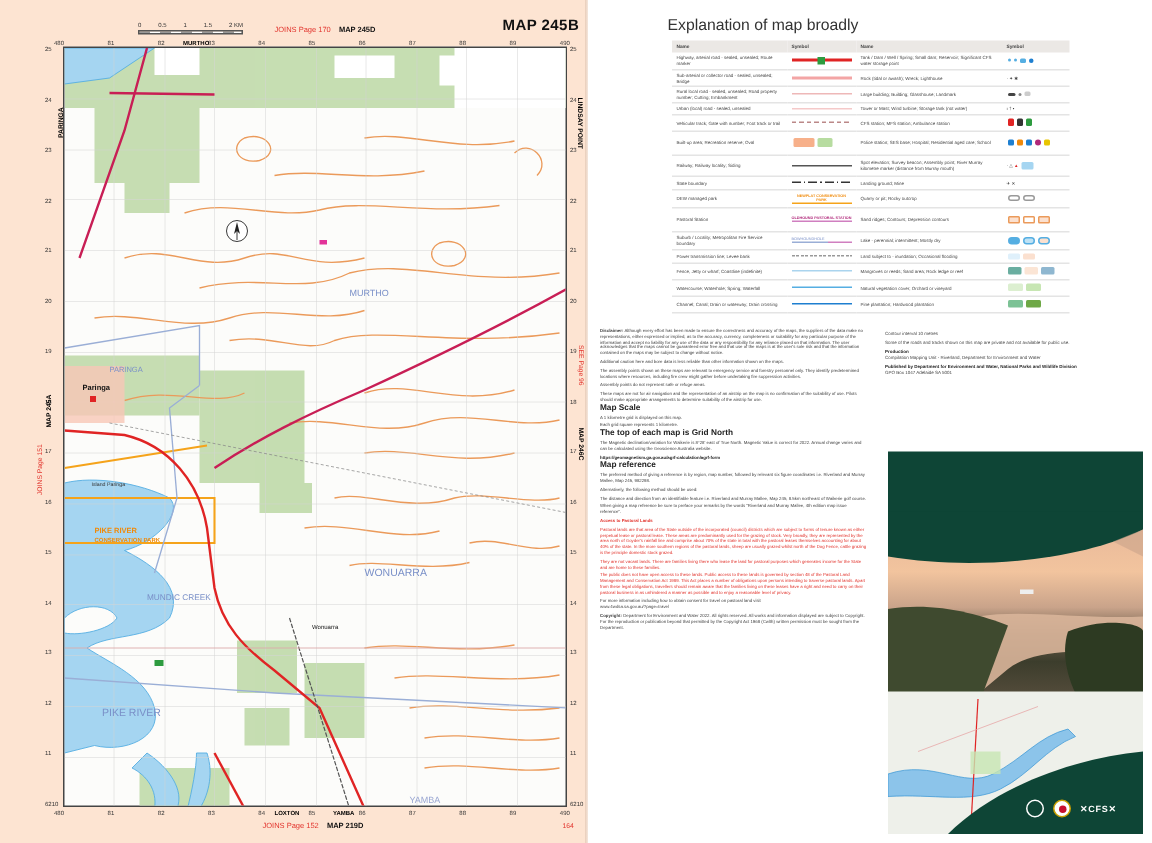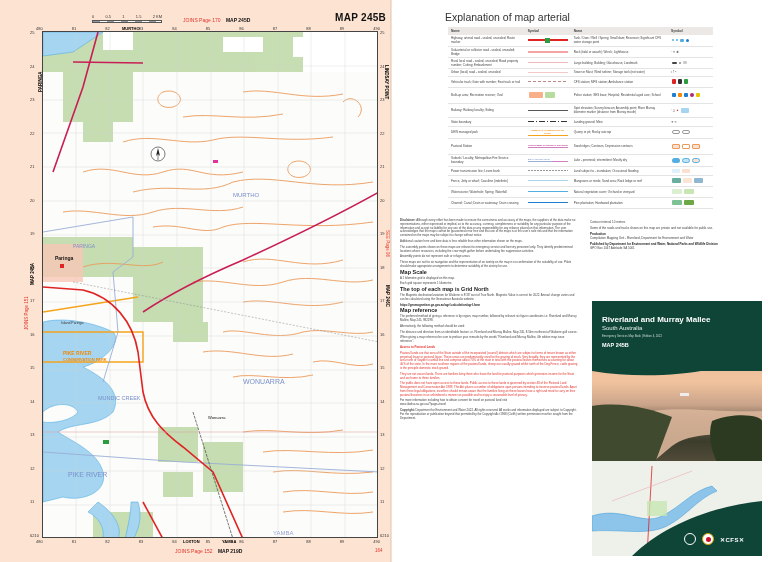--- a/index.html
+++ b/index.html
@@ -310,21 +310,21 @@
     <span class="ref-red">JOINS Page 152</span>
     <span class="ref-black">MAP 219D</span>
   </div>
   <div class="page-num">164</div>
 </div>
 
 <div class="spine"></div>
 
 <div class="page-right"></div>
 
-<div class="legend-title">Explanation of map arterial</div>
+<div class="legend-title">Explanation of map broadly</div>
 
 <table class="legend-table">
   <thead>
     <tr>
       <th>Name</th>
       <th>Symbol</th>
       <th>Name</th>
       <th>Symbol</th>
     </tr>
   </thead>
@@ -510,26 +510,20 @@
       <rect x="55" y="40" width="20" height="15" fill="#c7e6b3" opacity="0.8"></rect>
     </svg>
   </div>
   <svg class="cover-foot" width="170" height="65" viewBox="0 0 170 65">
     <path d="M40,65 C70,35 120,15 170,10 L170,65 Z" fill="#0e4536"></path>
   </svg>
   <svg style="position:absolute;left:0;top:40px" width="170" height="40" viewBox="0 0 170 40">
     <path d="M0,0 L170,0 L170,12 C130,32 60,40 0,30 Z" fill="#0e4536"></path>
     <path d="M150,20 L170,12 L170,30 Z" fill="#c9a38a" opacity="0.6"></path>
   </svg>
-  <div class="cover-head">
-    <div class="t1">Riverland and Murray Mallee</div>
-    <div class="t2">South Australia</div>
-    <div class="t3">Emergency Services Map Book | Edition 4, 2022</div>
-    <div class="t4">MAP 245B</div>
-  </div>
   <div class="logos">
     <div class="logo-circ" style="border-color:#fff;background:transparent"></div>
     <div class="logo-circ" style="background:#fff;border-color:#c9a000;position:relative">
         <span style="position:absolute;left:3px;top:3px;width:5px;height:5px;background:#c8102e;border-radius:50%"></span>
       </div>
     <div class="cfs">✕<span>CFS</span>✕</div>
   </div>
 </div>
 
 </body></html>

